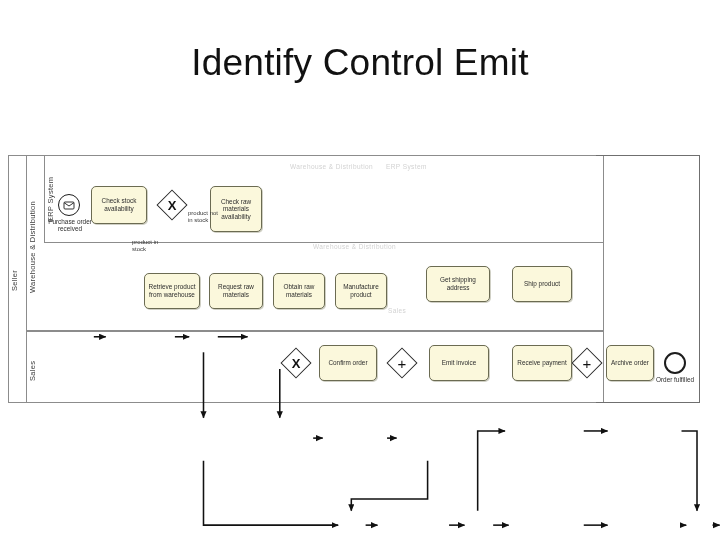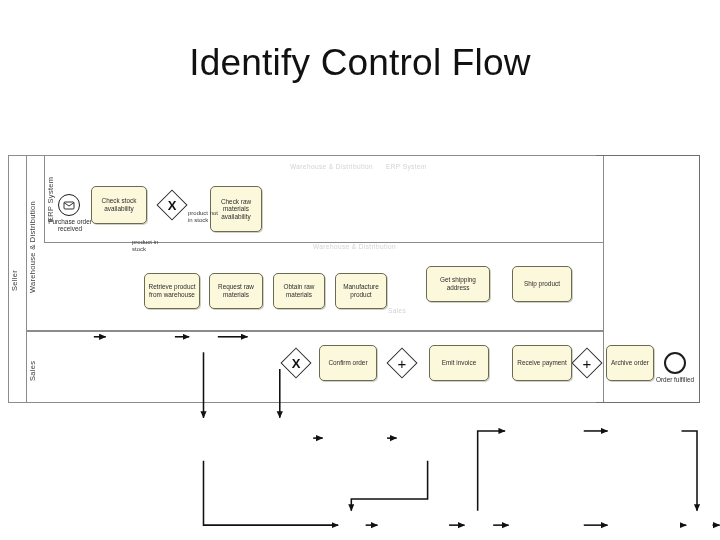--- a/index.html
+++ b/index.html
@@ -155,21 +155,21 @@
     left: 0;
     top: 0;
     width: 720px;
     height: 540px;
     pointer-events: none;
   }
 </style>
 </head>
 <body>
 
-<div id="slide-title">Identify Control Flow</div>
+<div id="slide-title">Identify Control Emit</div>
 
 <div id="diagram-frame">
 
   <div class="pool-box" style="left:0px; top:0px; width:596px; height:248px;"></div>
   <div class="lane-label" style="left:2px; top:86px; height:80px; width:14px;">Seller</div>
 
   <div class="lane-box" style="left:18px; top:0px; width:578px; height:176px;"></div>
   <div class="lane-label" style="left:20px; top:22px; height:140px; width:14px;">Warehouse &amp; Distribution</div>
 
   <div class="sublane-box" style="left:36px; top:0px; width:560px; height:88px;"></div>

